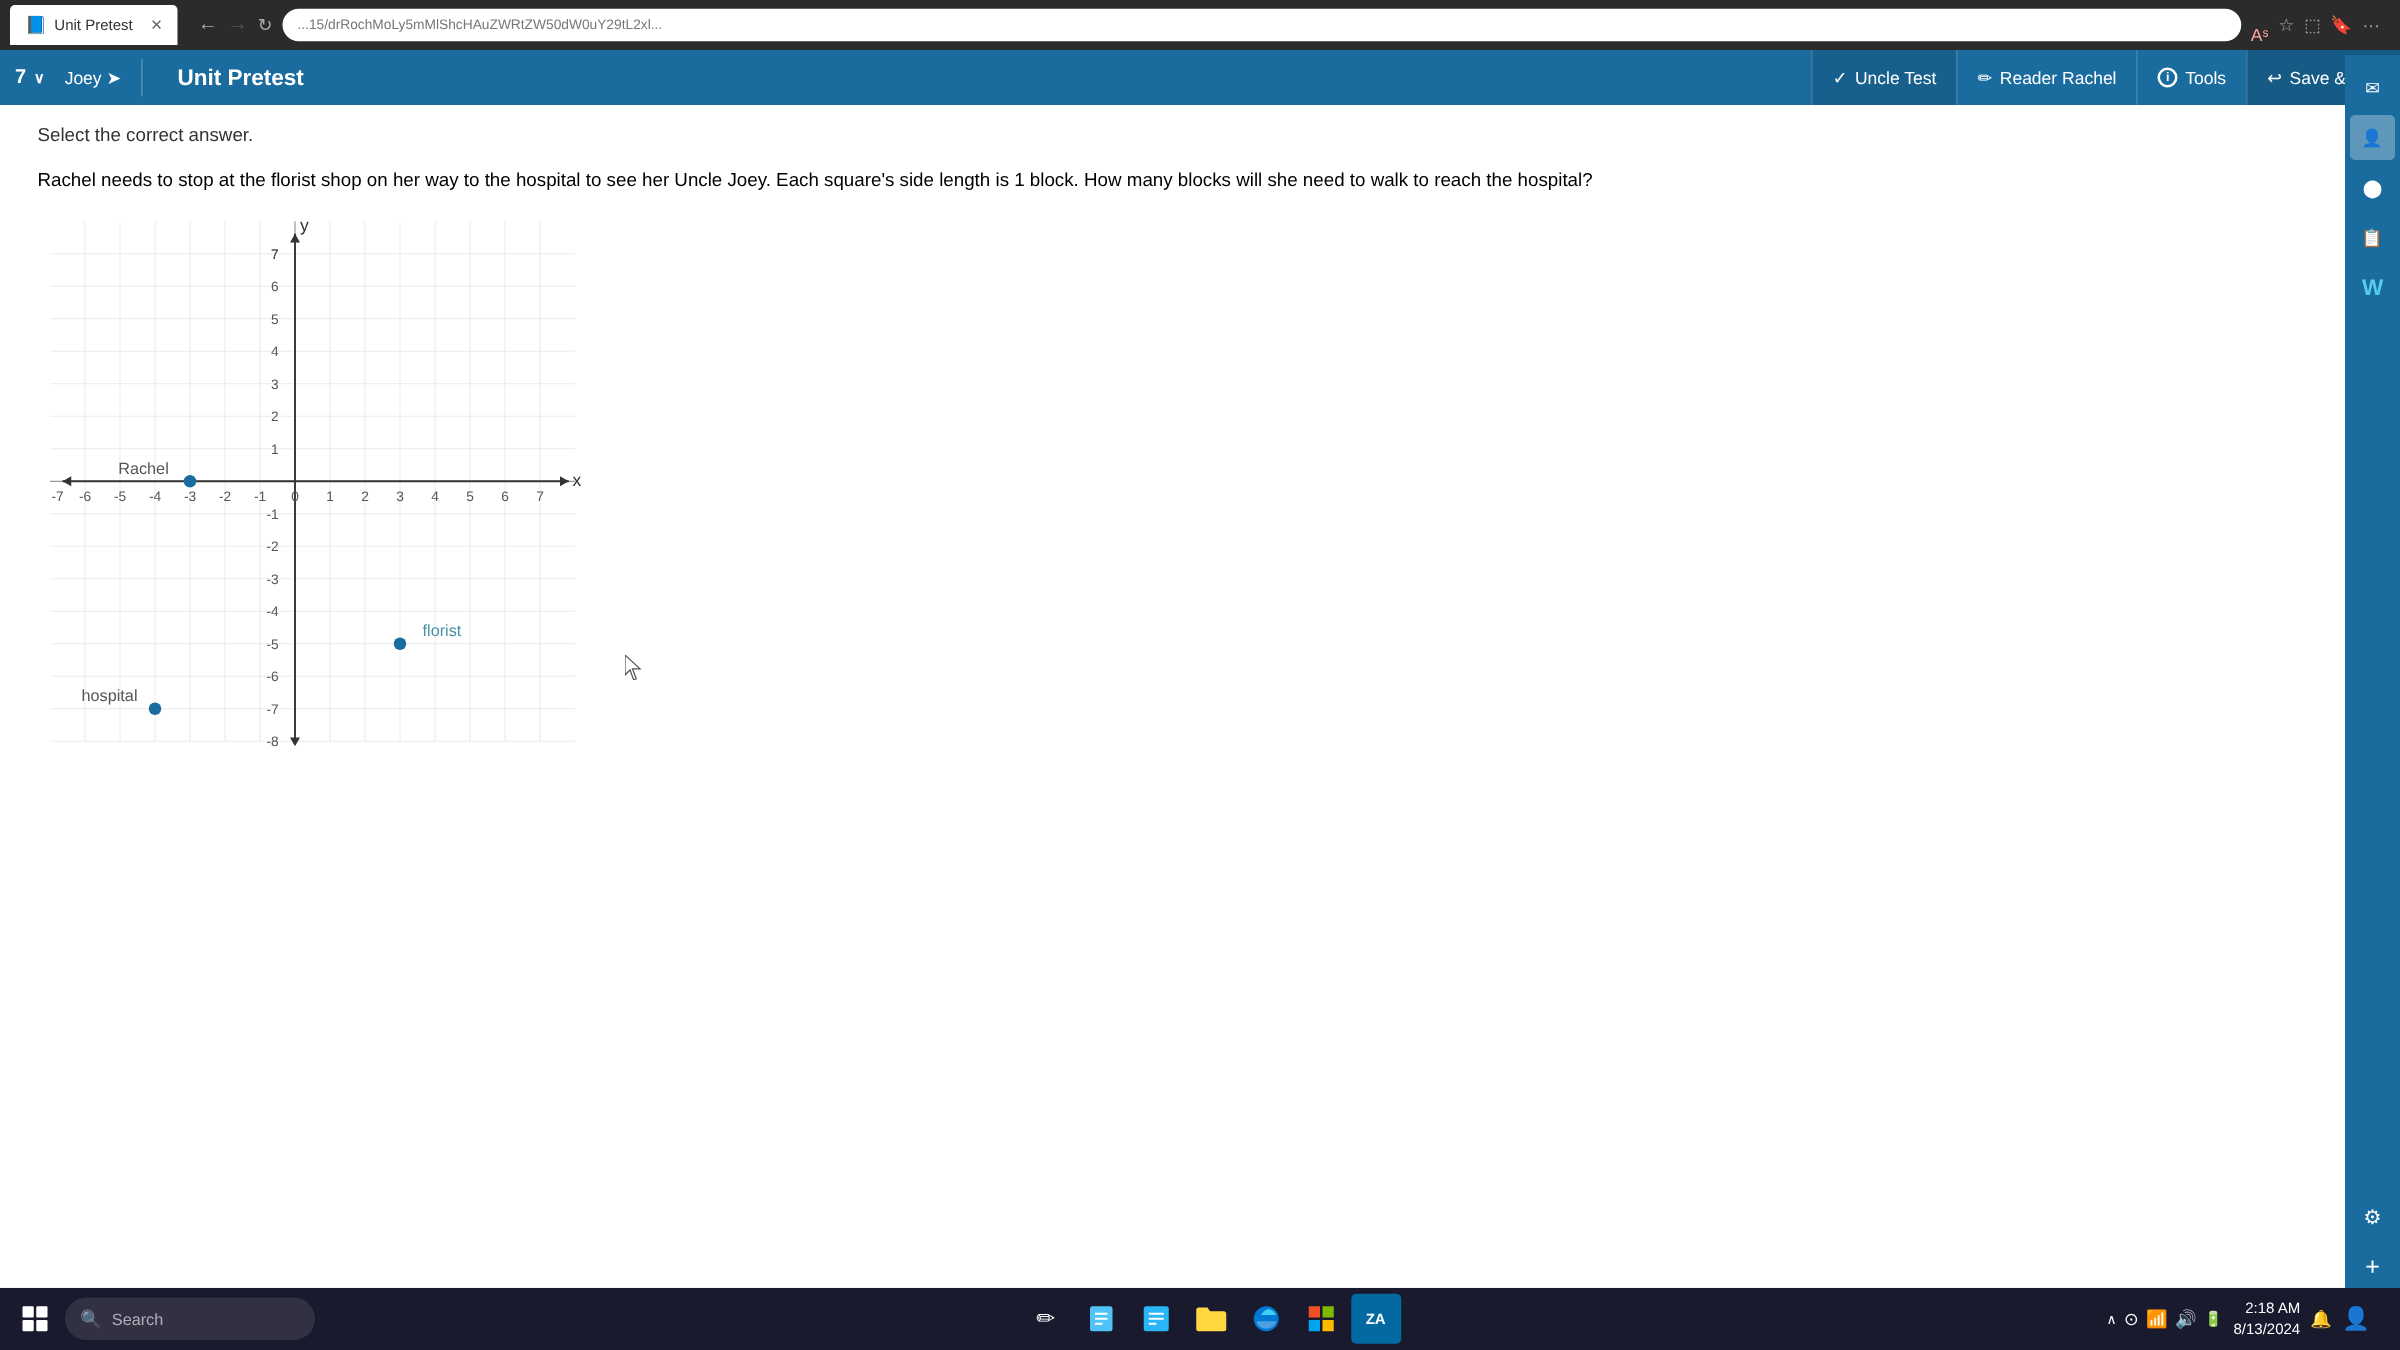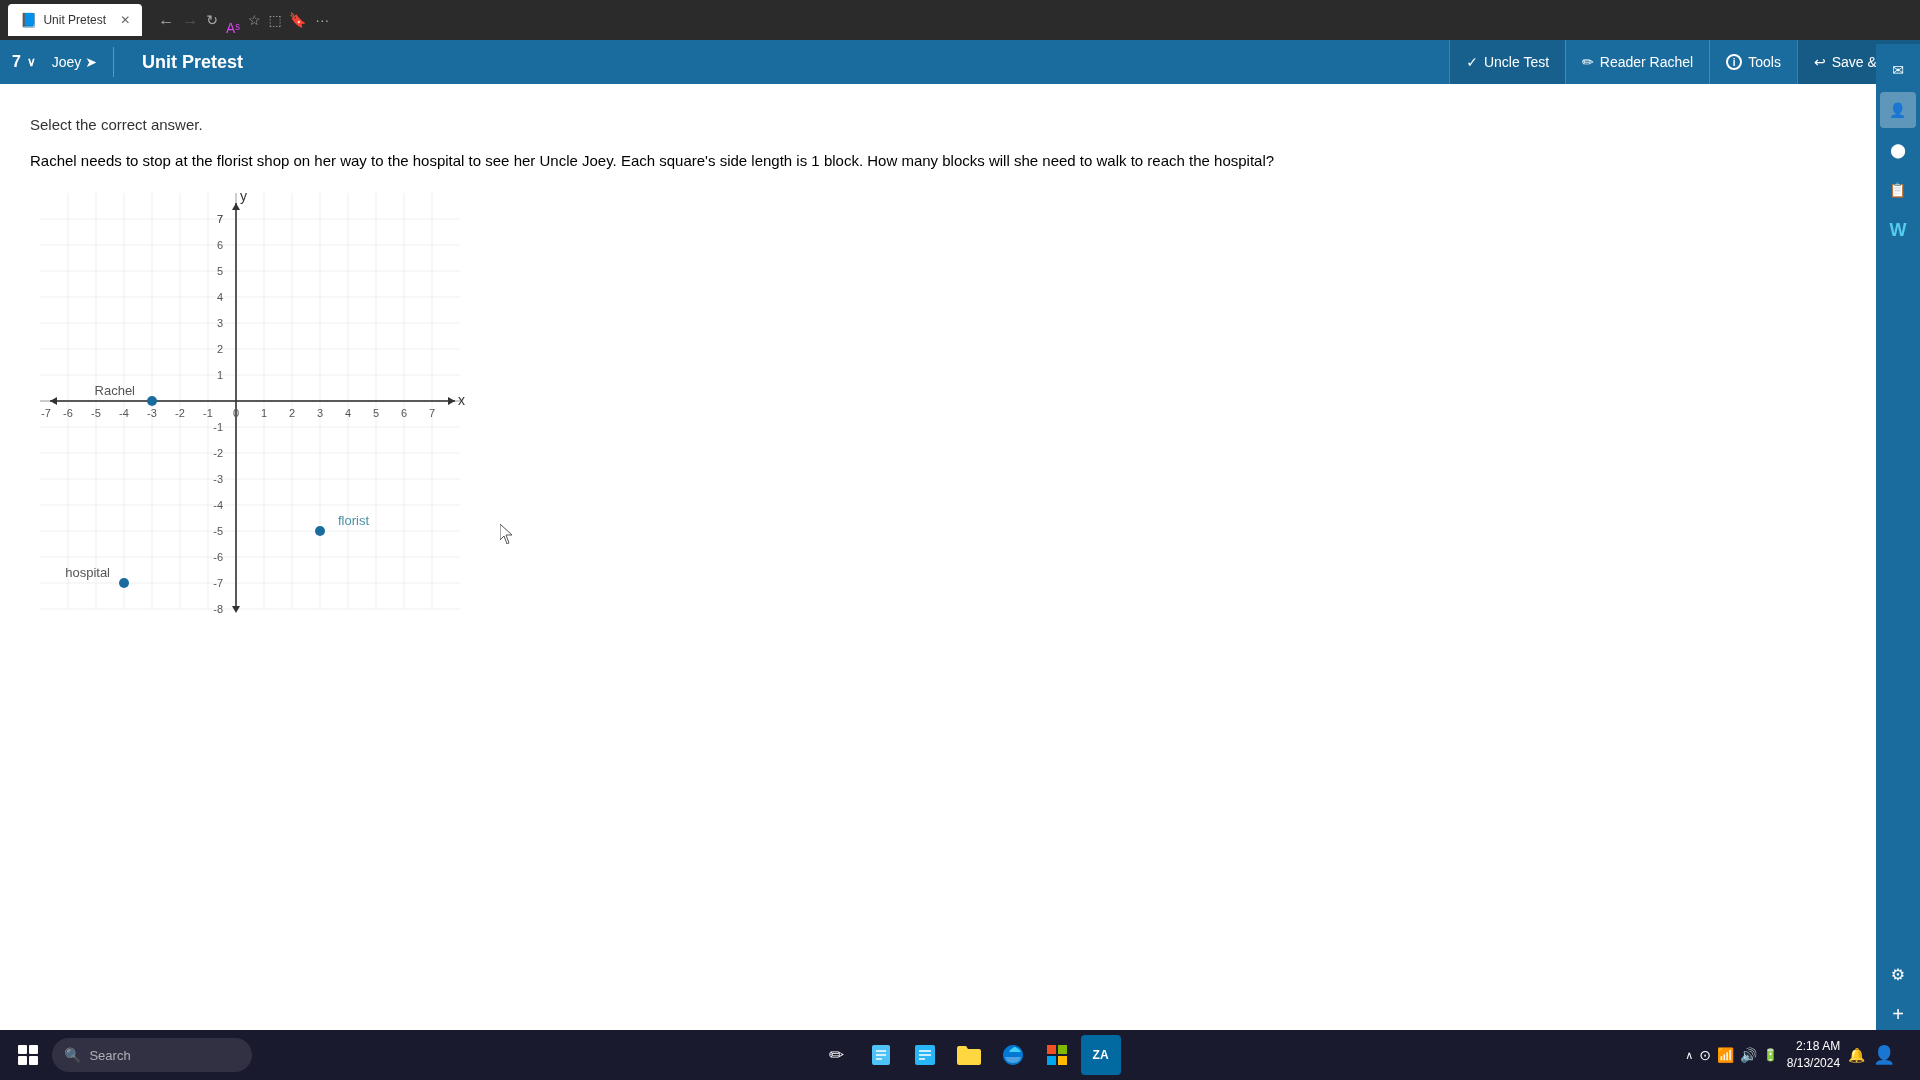--- a/index.html
+++ b/index.html
@@ -121,21 +121,21 @@
       color: #fff;
       display: flex;
       align-items: center;
       justify-content: center;
       font-size: 18px;
       border-radius: 4px;
     }
     .side-btn.active { background: rgba(255,255,255,0.3); }
     .content-area {
       flex: 1;
-      padding: 32px 30px;
+      padding: 16px 30px;
       overflow-y: auto;
       position: relative;
     }
     .scrollbar-area {
       width: 16px;
       background: #e0e0e0;
       position: relative;
     }
     .scrollbar-thumb {
       width: 10px;
@@ -287,21 +287,24 @@
 <div class="browser-bar">
   <div class="browser-tab active">
     <span style="color:#1a6b9e; font-size:14px;">📘</span>
     <span>Unit Pretest</span>
     <span style="margin-left:8px; color:#666; font-size:12px;">✕</span>
   </div>
   <div style="flex:1; display:flex; align-items:center; gap:8px; padding:0 8px;">
     <button style="background:none;border:none;color:#aaa;font-size:16px;cursor:pointer;">←</button>
     <button style="background:none;border:none;color:#555;font-size:16px;cursor:pointer;">→</button>
     <button style="background:none;border:none;color:#aaa;font-size:14px;cursor:pointer;">↻</button>
-    <span style="color:#d946ef;font-size:14px;margin-top:15px;">Aˢ</span>
+    <div class="url-bar">
+      <span style="color:#777; font-size:11px;">...15/drRochMoLy5mMlShcHAuZWRtZW50dW0uY29tL2xl...</span>
+    </div>
+    <span style="color:#fca5a5;font-size:14px;margin-top:15px;">Aˢ</span>
     <span style="color:#aaa;font-size:14px;">☆</span>
     <span style="color:#aaa;font-size:14px;">⬚</span>
     <span style="color:#aaa;font-size:14px;">🔖</span>
     <span style="color:#aaa;font-size:14px;">···</span>
   </div>
 </div>
 
 <div class="app-header">
   <div class="question-nav">
     <span>7</span>

